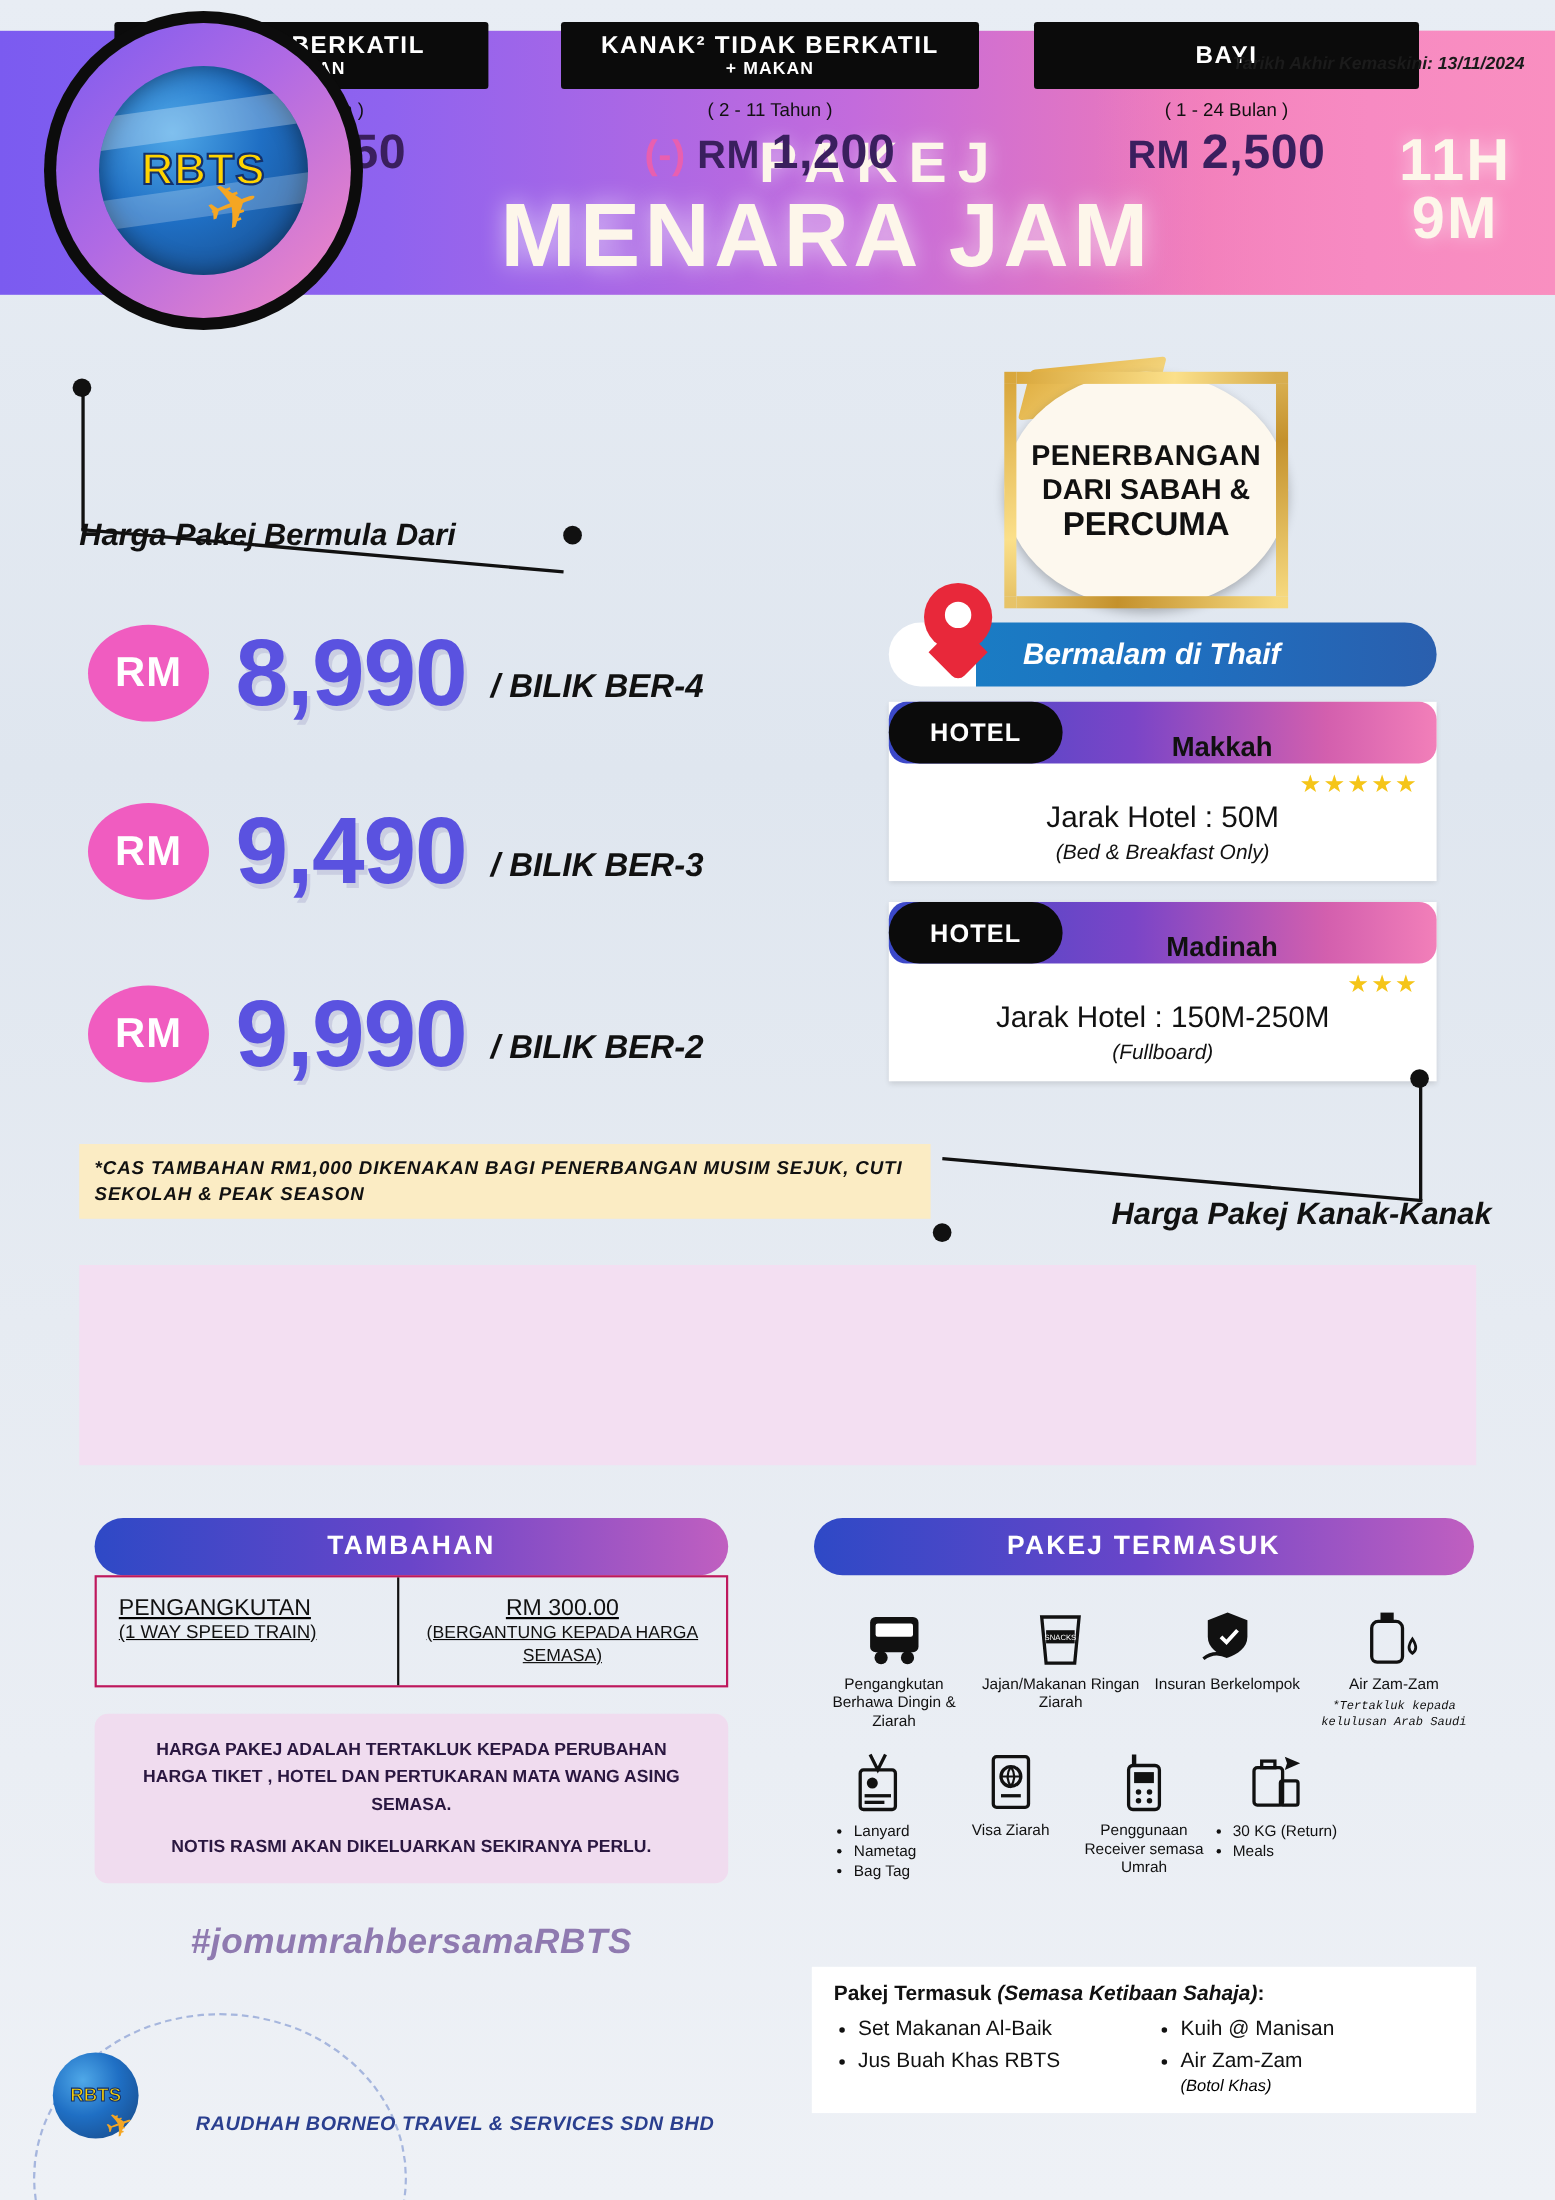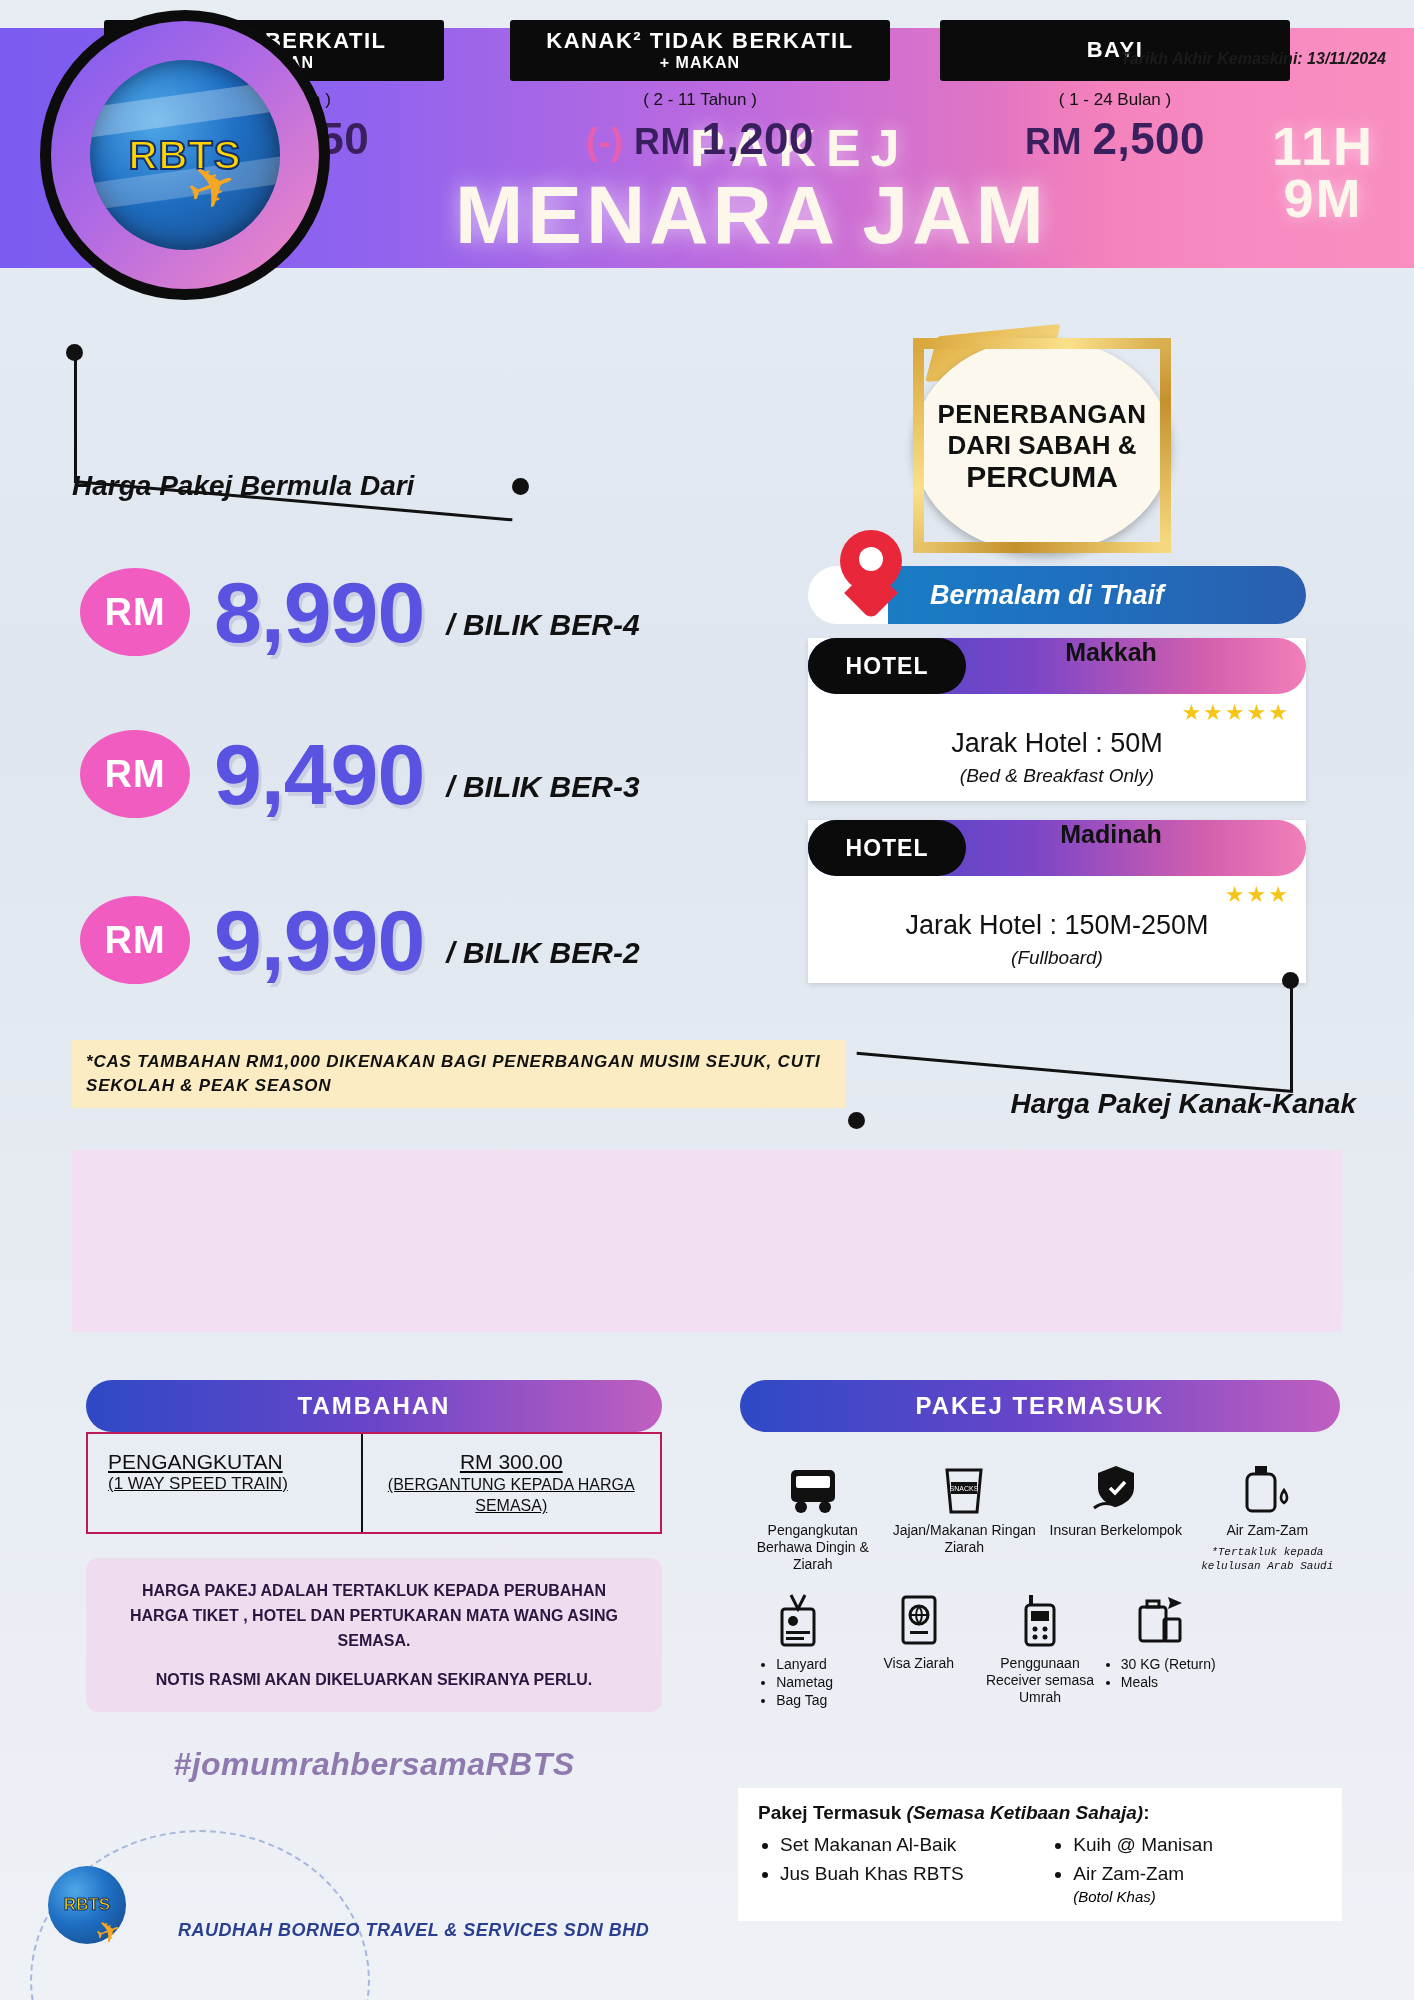--- a/index.html
+++ b/index.html
@@ -160,21 +160,21 @@
     border-radius: 50%; background: #fff;
   }
 
   .hotel-card {
     position: absolute; left: 808px; top: 638px; width: 498px;
     background: #ffffff; box-shadow: 0 2px 5px rgba(0,0,0,.12);
   }
   .hotel-bar {
     position: relative; height: 56px; width: 100%;
     background: linear-gradient(90deg,#3a49c9 0%,#7b45c7 45%,#d35fae 80%,#f27fb9 100%);
-    border-radius: 28px; display: flex; align-items: flex-start;
+    border-radius: 16px; display: flex; align-items: flex-end;
   }
   .hotel-chip {
     width: 158px; height: 56px; border-radius: 28px; background: #0b0b0b;
     display:flex; align-items:center; justify-content:center;
     color:#fff; font-size: 23px; font-weight: bold; letter-spacing: 1px;
   }
   .hotel-city {
     flex: 1; text-align: center; font-size: 25px; font-weight: bold; color: #111;
     padding-right: 50px;
   }

